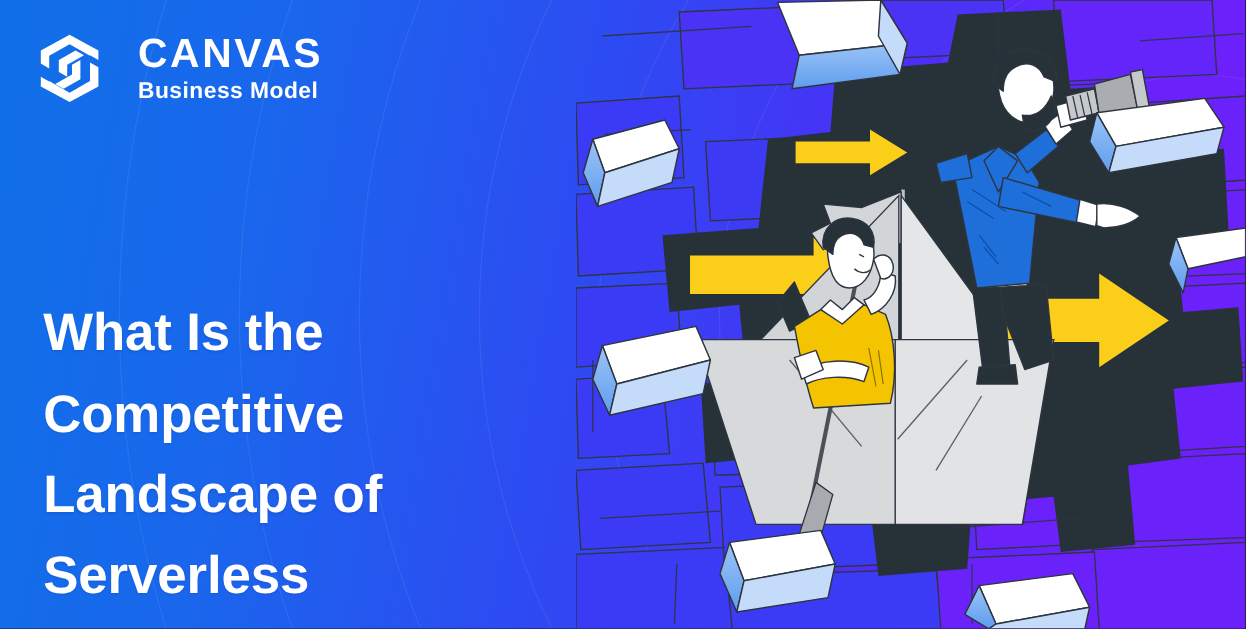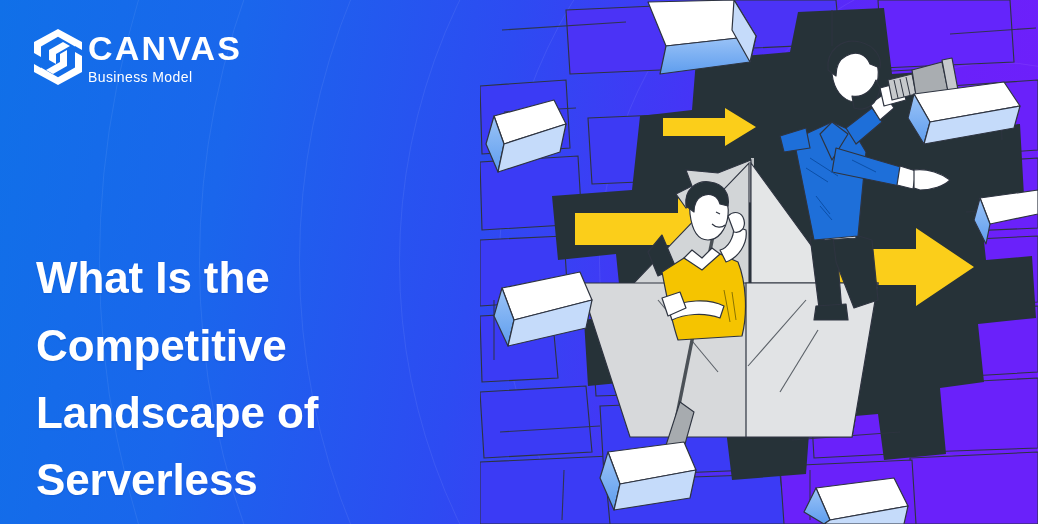--- a/index.html
+++ b/index.html
@@ -15,30 +15,30 @@
   
   .arcs{position:absolute;inset:0;overflow:hidden;pointer-events:none;}
   .arc{
     position:absolute;border-radius:50%;
     border:1.5px solid rgba(255,255,255,0.075);
     left:50%;top:50%;transform:translate(-50%,-50%);
   }
   
   .brand{
     position:absolute;left:30px;top:28px;
-    display:flex;align-items:center;gap:2px;
+    display:flex;align-items:center;gap:29px;
   }
   .brand-mark{width:56px;height:58px;flex:none;}
   .brand-text{display:flex;flex-direction:column;line-height:1;}
   .brand-title{
     color:#ffffff;font-size:34px;font-weight:700;
     letter-spacing:2.2px;
   }
   .brand-sub{
-    color:#ffffff;font-size:14px;font-weight:400;
+    color:#ffffff;font-size:19px;font-weight:700;
     letter-spacing:0.4px;margin-top:5px;
   }
   
   .headline{
     position:absolute;left:36px;top:215px;width:470px;
     color:#ffffff;font-size:44px;font-weight:700;
     line-height:1.53;letter-spacing:-0.1px;
     text-shadow:0 1px 2px rgba(10,20,80,.12);
   }
   

